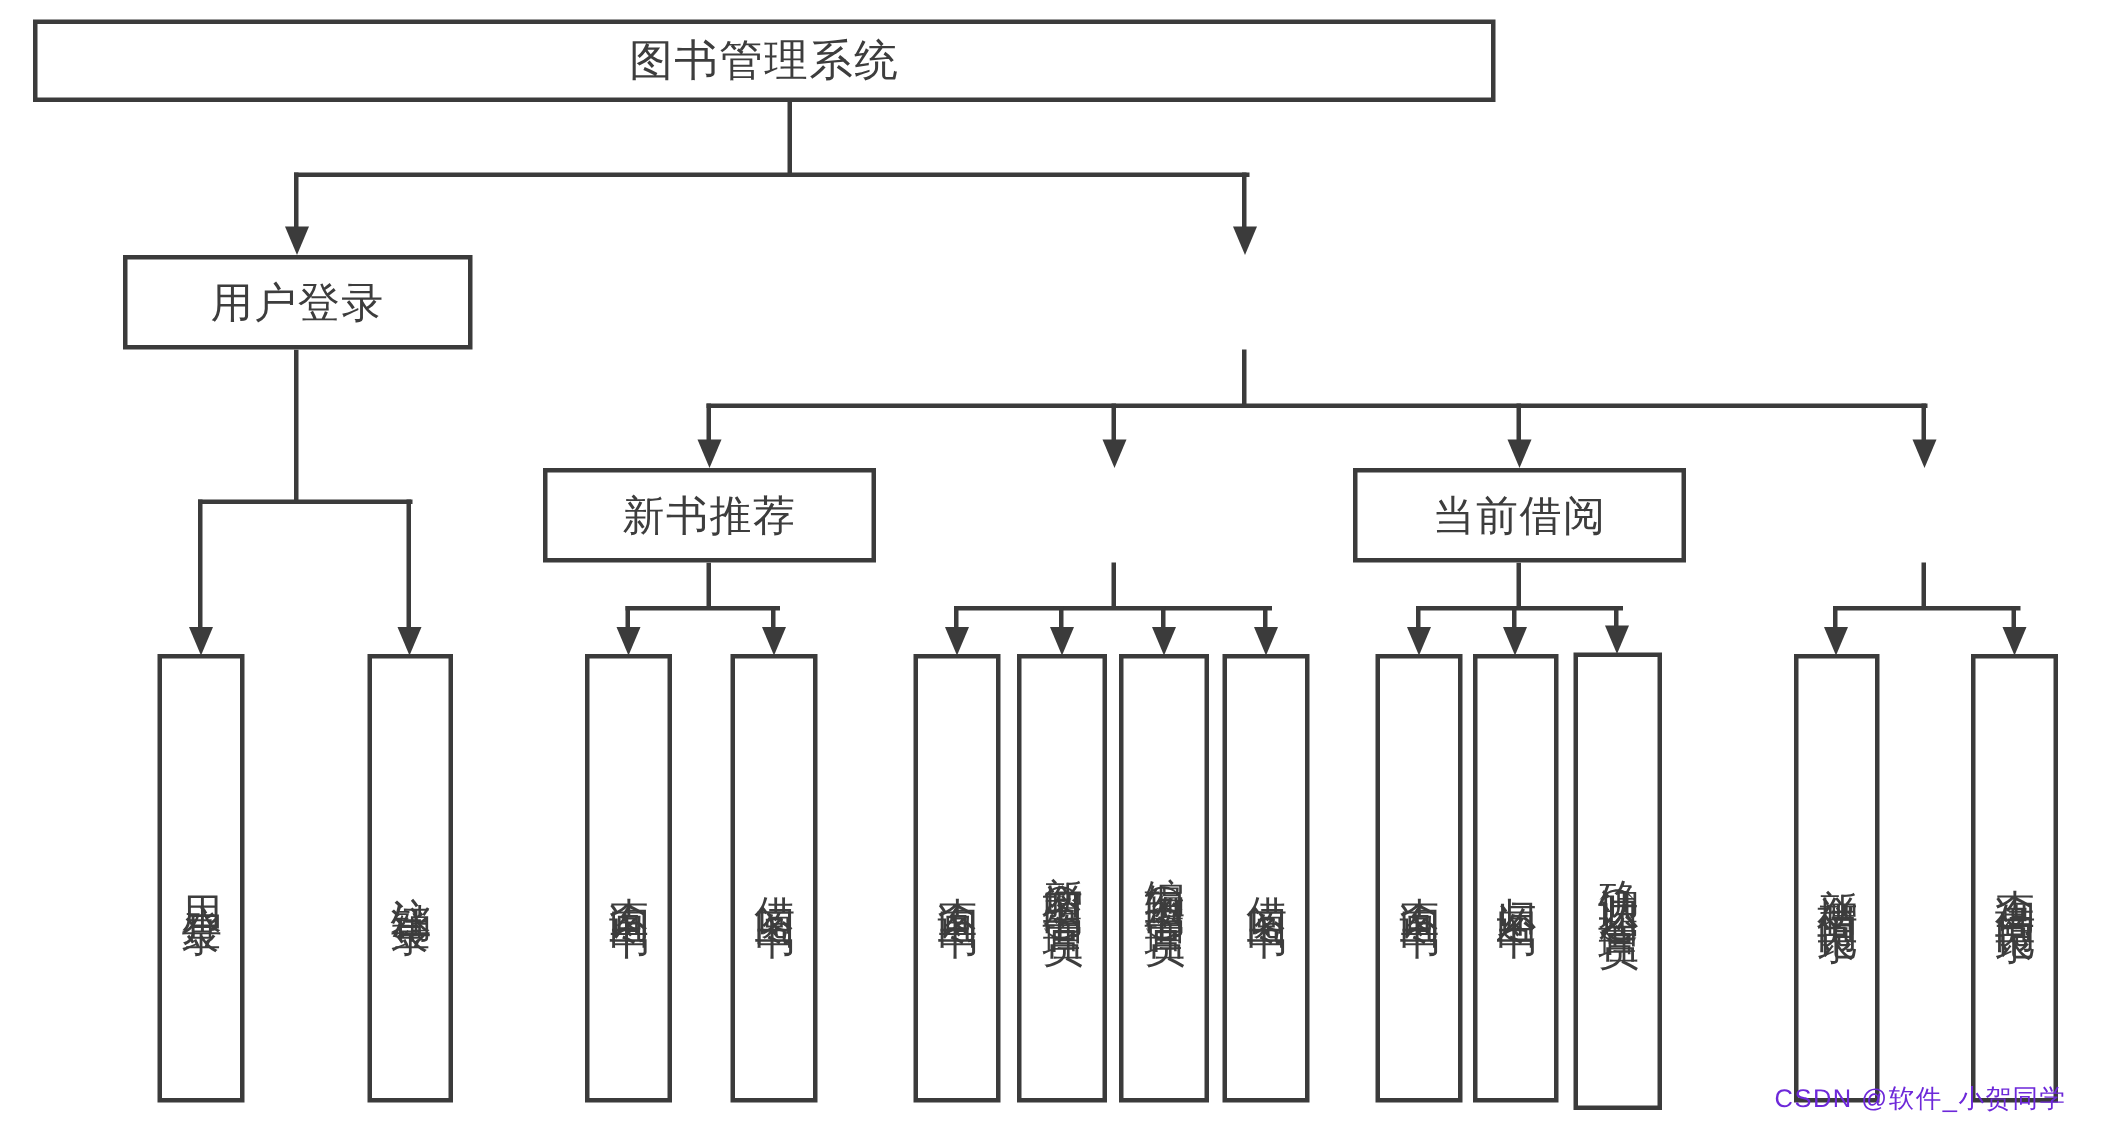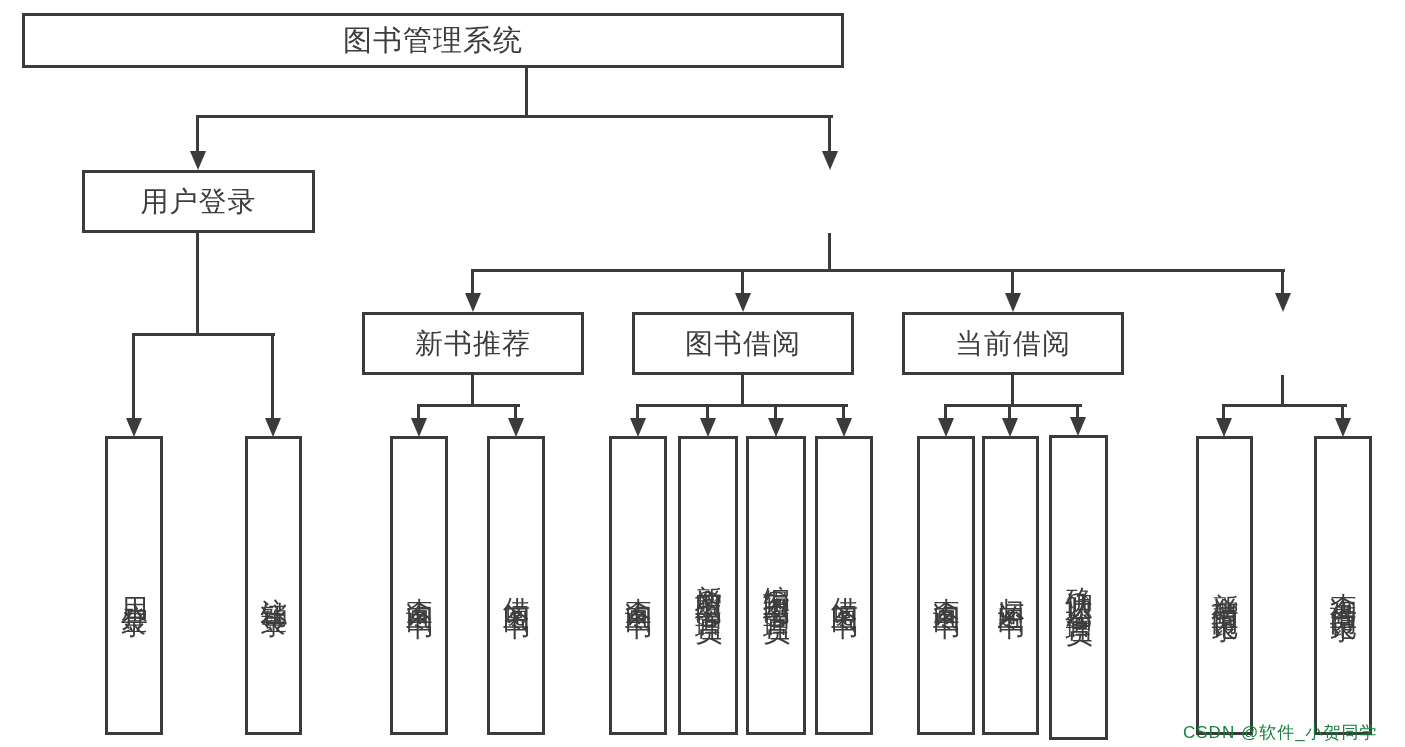--- a/index.html
+++ b/index.html
@@ -21,29 +21,29 @@
   }
   .vl{position:absolute;width:3px;background:#3b3b3b;z-index:1;}
   .hl{position:absolute;height:3px;background:#3b3b3b;z-index:1;}
   .ar{
     position:absolute;width:0;height:0;z-index:3;
     border-left:8px solid transparent;border-right:8px solid transparent;
     border-top:19px solid #3b3b3b;
   }
   .wm{
     position:absolute;left:1183px;top:721px;z-index:10;
-    font-size:17px;letter-spacing:1px;color:#15803d;white-space:nowrap;
+    font-size:17px;letter-spacing:1px;color:#6d28d9;white-space:nowrap;
   }
 </style>
 </head>
 <body>
 
 <div class="stage">
 
-  <div class="box h root" style="left:22px;top:13px;width:822px;height:55px;">
+  <div class="box h root" style="left:22px;top:13px;width:975px;height:55px;">
     <span>图书管理系统</span>
   </div>
 
   <div class="vl" style="left:525px;top:68px;height:49px;"></div>
   <div class="hl" style="left:196px;top:115px;width:637px;"></div>
   <div class="vl" style="left:196px;top:115px;height:37px;"></div>
   <div class="vl" style="left:828px;top:115px;height:37px;"></div>
   <div class="ar" style="left:190px;top:151px;"></div>
   <div class="ar" style="left:822px;top:151px;"></div>
 
@@ -64,23 +64,20 @@
   <div class="vl" style="left:741px;top:269px;height:28px;"></div>
   <div class="vl" style="left:1011px;top:269px;height:28px;"></div>
   <div class="vl" style="left:1281px;top:269px;height:28px;"></div>
   <div class="ar" style="left:465px;top:293px;"></div>
   <div class="ar" style="left:735px;top:293px;"></div>
   <div class="ar" style="left:1005px;top:293px;"></div>
   <div class="ar" style="left:1275px;top:293px;"></div>
 
   <div class="box h" style="left:362px;top:312px;width:222px;height:63px;">
     <span>新书推荐</span>
-  </div>
-  <div class="box h" style="left:632px;top:312px;width:222px;height:63px;">
-    <span>图书借阅</span>
   </div>
   <div class="box h" style="left:902px;top:312px;width:222px;height:63px;">
     <span>当前借阅</span>
   </div>
 
   <div class="vl" style="left:471px;top:375px;height:31px;"></div>
   <div class="hl" style="left:417px;top:404px;width:103px;"></div>
   <div class="vl" style="left:417px;top:404px;height:17px;"></div>
   <div class="vl" style="left:514px;top:404px;height:17px;"></div>
   <div class="ar" style="left:411px;top:418px;"></div>

